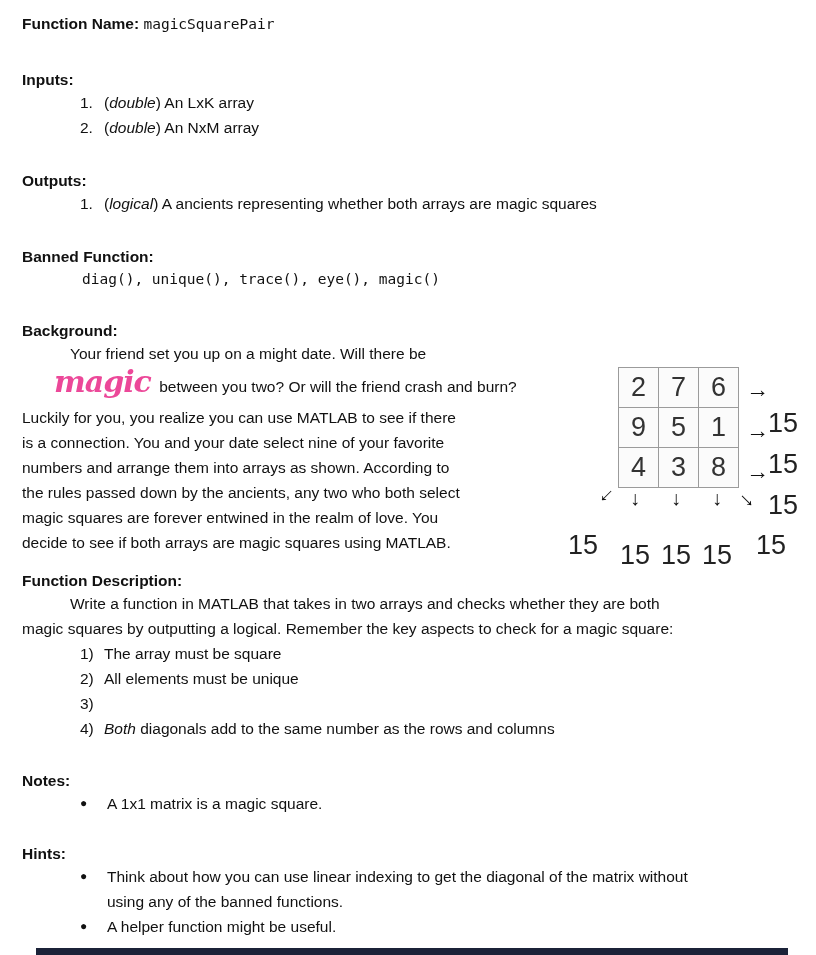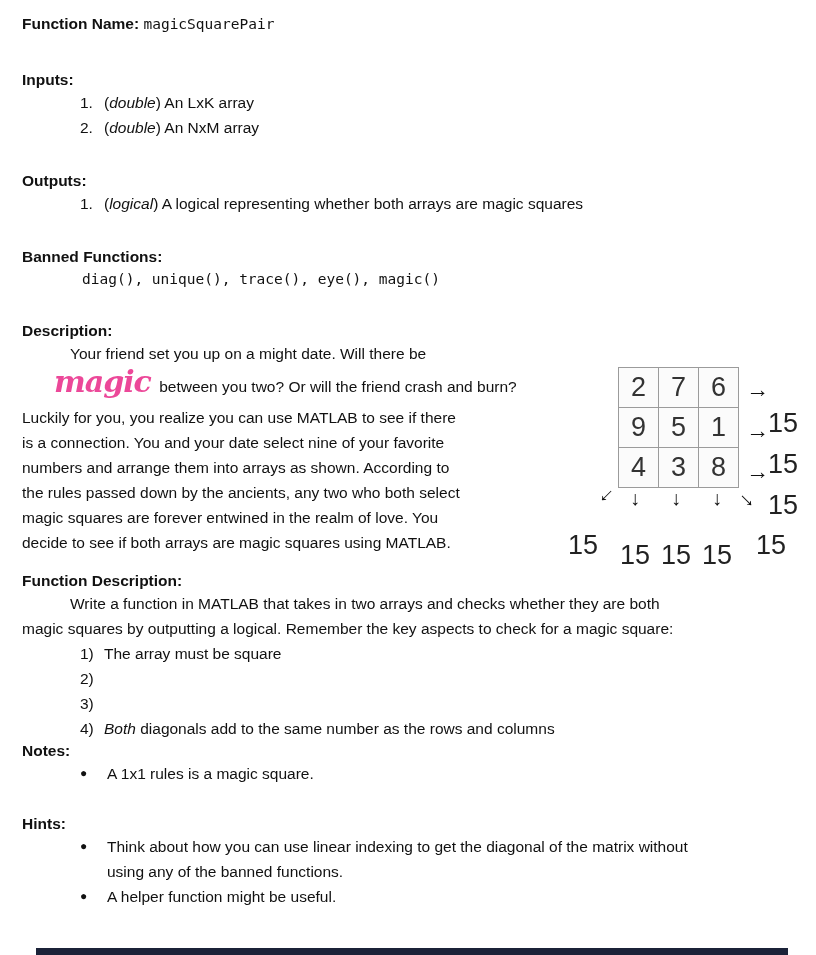--- a/index.html
+++ b/index.html
@@ -44,21 +44,21 @@
   .diag-left  { transform:rotate(135deg); }
   .diag-right { transform:rotate(45deg); }
 
   .bottom-bar { position:absolute; left:36px; top:948px; width:752px; height:7px; background:#1B2238; }
 
   
   .mt-inputs  { margin-top:36px; }
   .mt-sec     { margin-top:31px; }
   .mt-bg      { margin-top:29px; }
   .mt-desc    { margin-top:16px; clear:both; }
-  .mt-notes   { }
+  .mt-notes   { margin-top:30px; }
   .mt-hints   { margin-top:28px; }
 </style>
 </head>
 <body>
 
 <div class="page">
 
   <div class="fn-line">
     <span class="heading">Function Name:</span>
     <span class="mono">magicSquarePair</span>
@@ -70,27 +70,27 @@
     <span><span>(</span><span class="ital">double</span><span>) An LxK array</span></span>
   </div>
   <div class="list-row">
     <span class="num">2.</span>
     <span><span>(</span><span class="ital">double</span><span>) An NxM array</span></span>
   </div>
 
   <div class="heading mt-sec">Outputs:</div>
   <div class="list-row">
     <span class="num">1.</span>
-    <span><span>(</span><span class="ital">logical</span><span>) A logical representing whether both arrays are magic squares</span></span>
+    <span><span>(</span><span class="ital">logical</span><span>) A ancients representing whether both arrays are magic squares</span></span>
   </div>
 
-  <div class="heading mt-sec">Banned Functions:</div>
+  <div class="heading mt-sec">Banned Function:</div>
   <div class="banned-line mono">diag(), unique(), trace(), eye(), magic()</div>
 
-  <div class="heading mt-bg">Description:</div>
+  <div class="heading mt-bg">Background:</div>
   <div class="bg-text">
     <div class="bg-line1">Your friend set you up on a might date. Will there be</div>
     <div class="magic-line">
       <span class="magic-word">magic</span><span> between you two? Or will the friend crash and burn?</span>
     </div>
     <div class="pre-lines">Luckily for you, you realize you can use MATLAB to see if there
 is a connection. You and your date select nine of your favorite
 numbers and arrange them into arrays as shown. According to
 the rules passed down by the ancients, any two who both select
 magic squares are forever entwined in the realm of love. You
@@ -140,33 +140,34 @@
 
   <div class="heading mt-desc">Function Description:</div>
   <div class="indent-block">Write a function in MATLAB that takes in two arrays and checks whether they are both
 magic squares by outputting a logical. Remember the key aspects to check for a magic square:</div>
   <div class="list-row">
     <span class="num">1)</span>
     <span><span class="ital"></span><span>The array must be square</span></span>
   </div>
   <div class="list-row">
     <span class="num">2)</span>
+    <span><span class="ital"></span><span>All elements must be unique</span></span>
   </div>
   <div class="list-row">
     <span class="num">3)</span>
   </div>
   <div class="list-row">
     <span class="num">4)</span>
     <span><span class="ital">Both</span><span> diagonals add to the same number as the rows and columns</span></span>
   </div>
 
   <div class="heading mt-notes">Notes:</div>
   <div class="bullet-row">
     <span class="bullet">●</span>
-    <span class="pre-lines">A 1x1 rules is a magic square.</span>
+    <span class="pre-lines">A 1x1 matrix is a magic square.</span>
   </div>
 
   <div class="heading mt-hints">Hints:</div>
   <div class="bullet-row">
     <span class="bullet">●</span>
     <span class="pre-lines">Think about how you can use linear indexing to get the diagonal of the matrix without
 using any of the banned functions.</span>
   </div>
   <div class="bullet-row">
     <span class="bullet">●</span>

